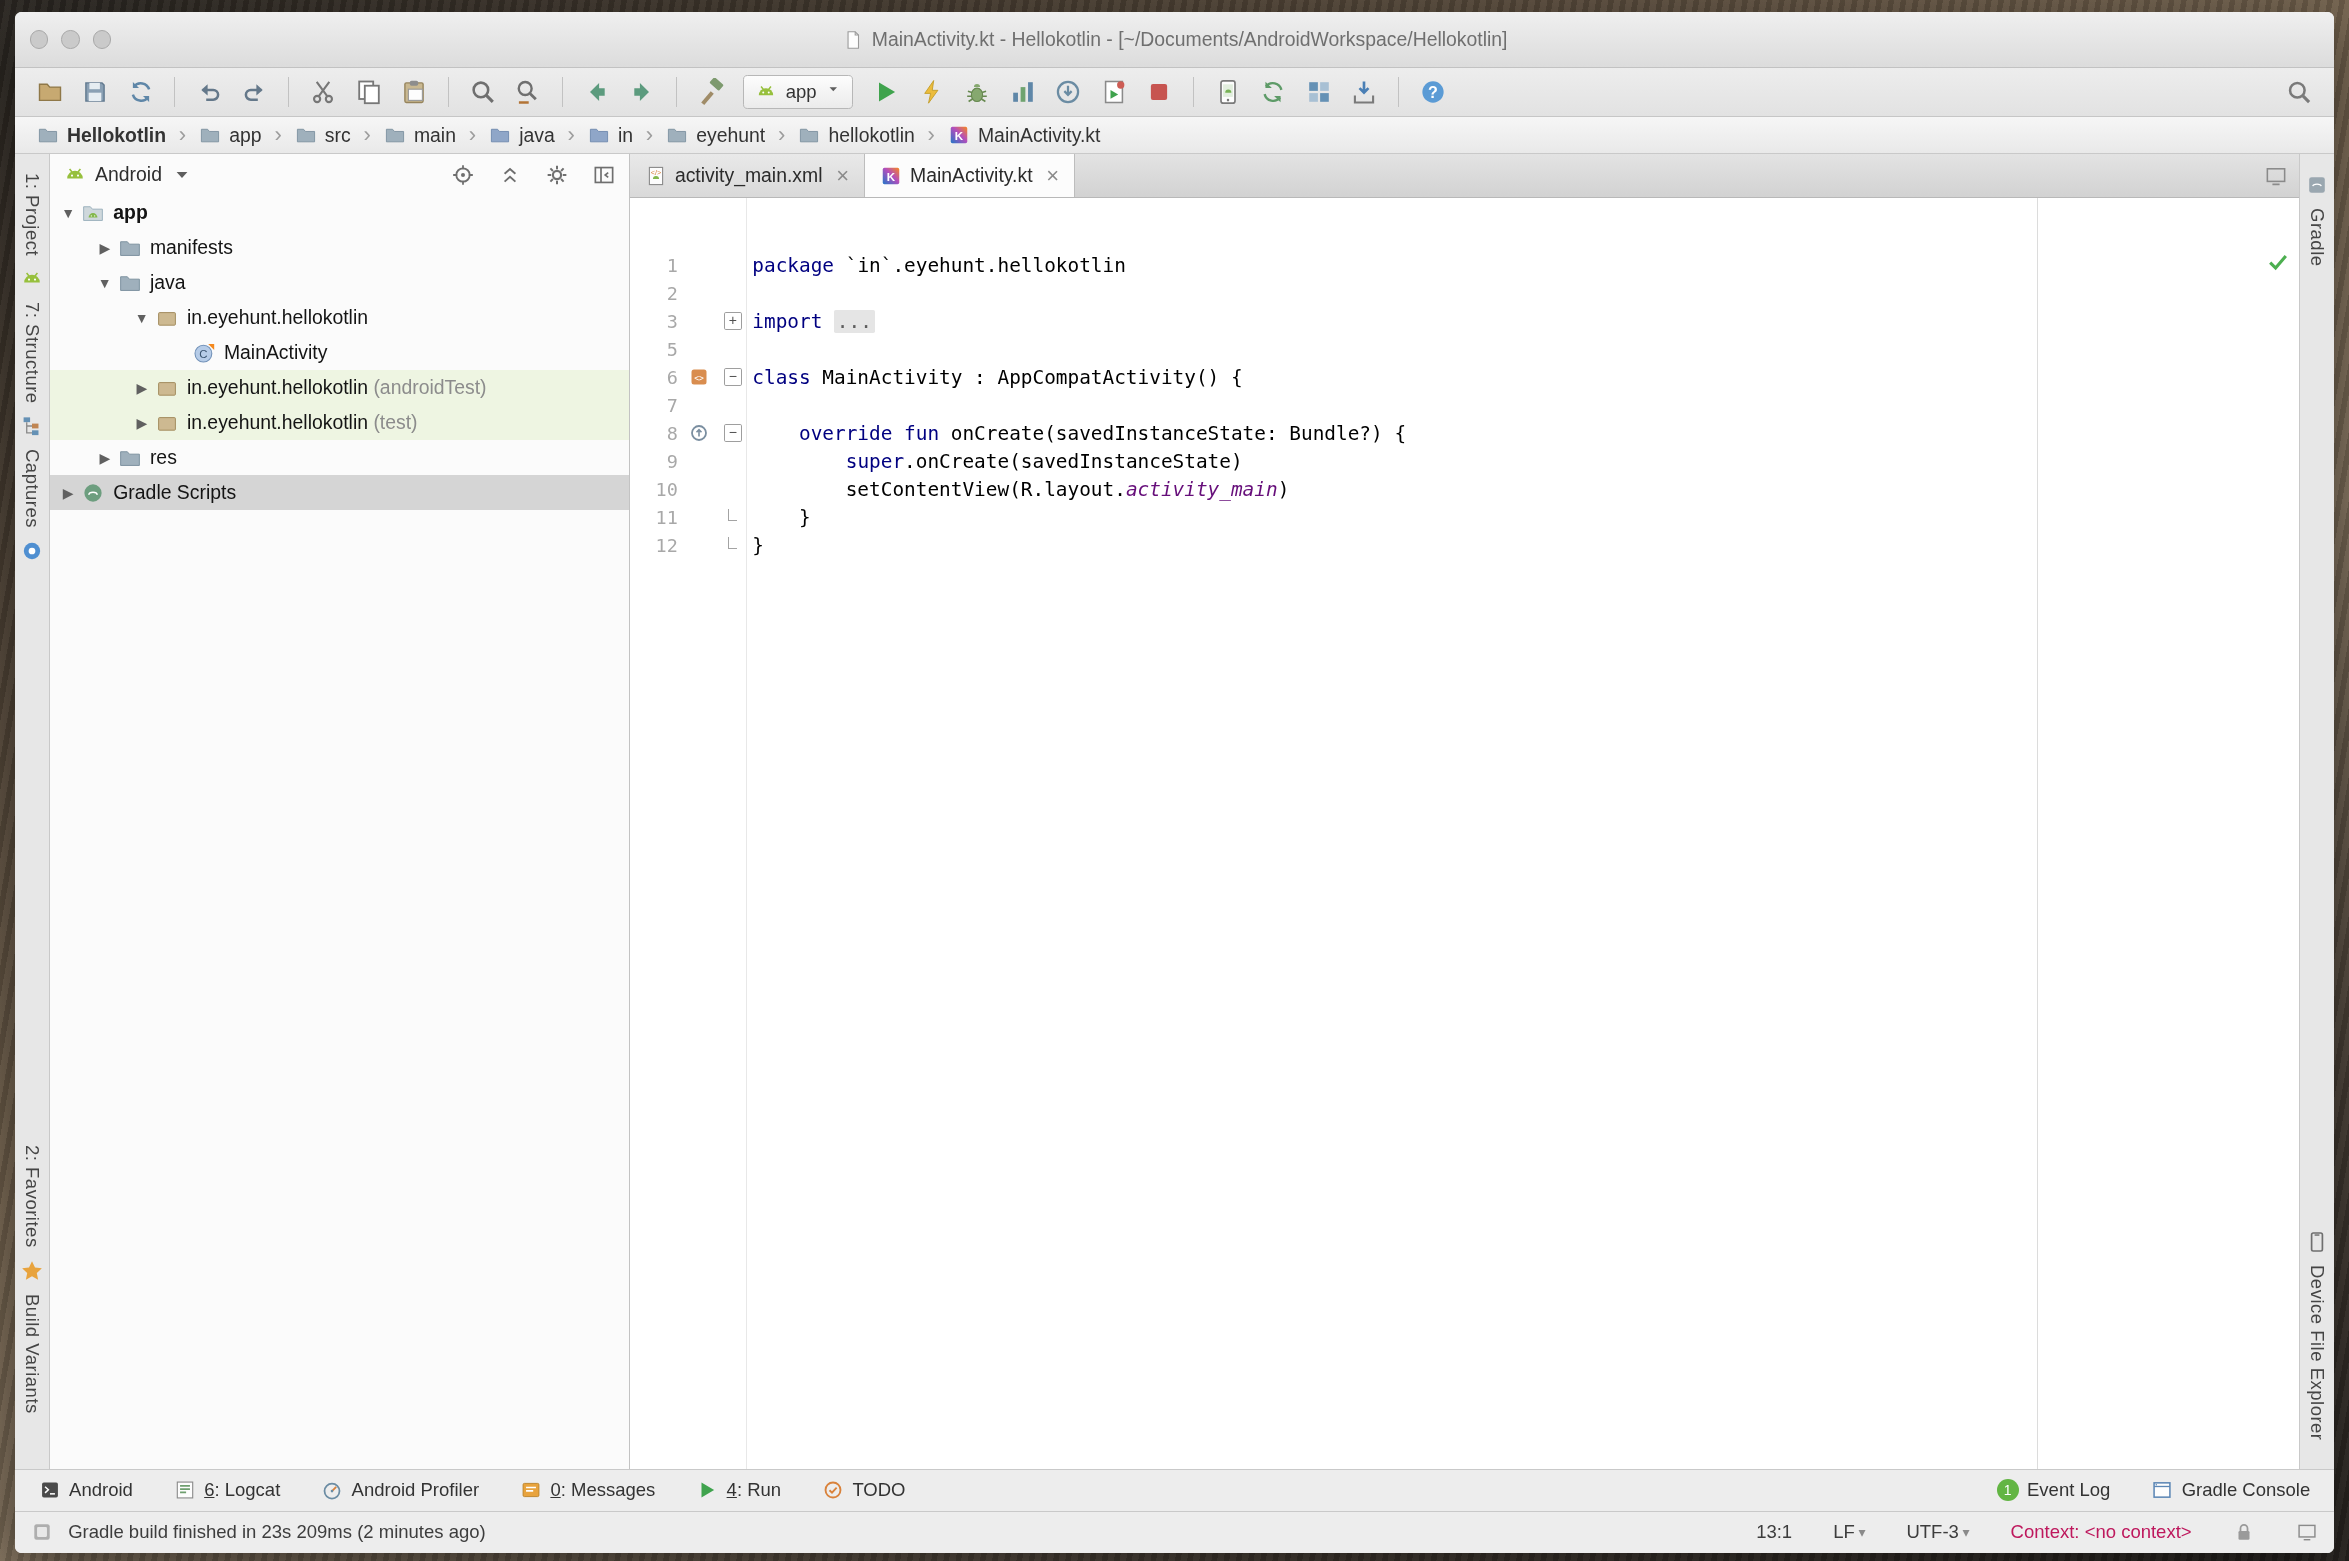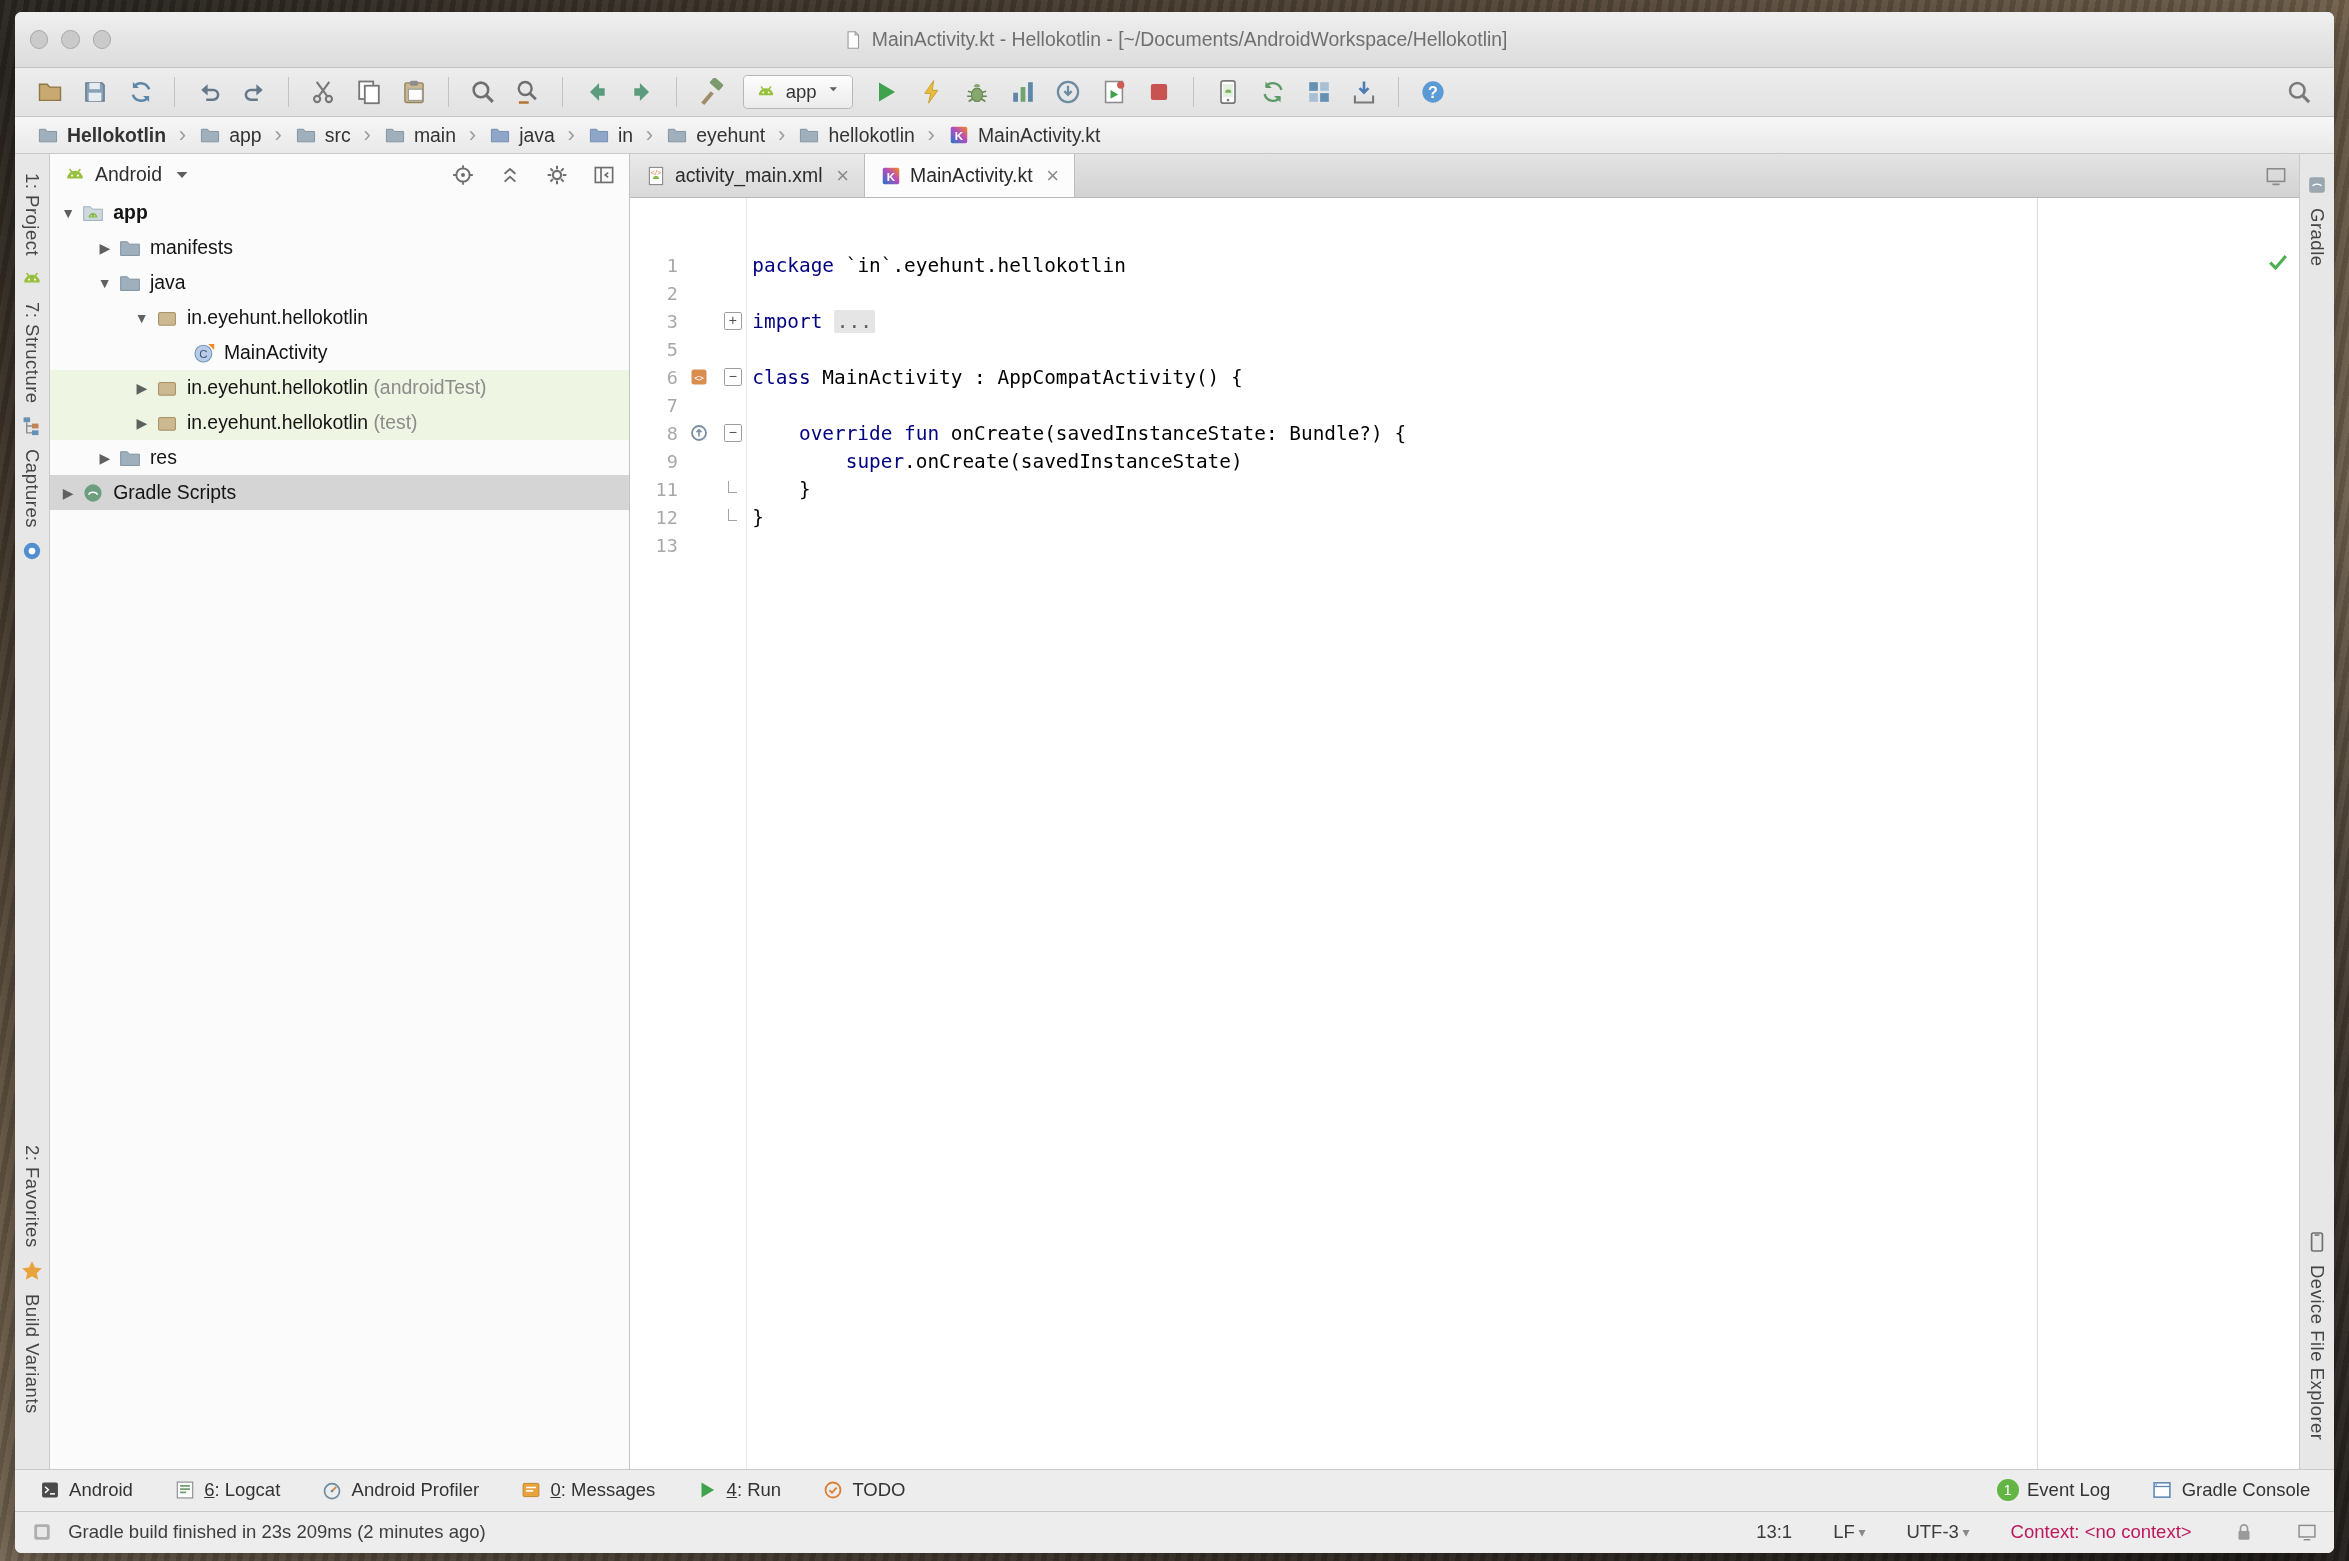--- a/index.html
+++ b/index.html
@@ -757,40 +757,40 @@
                 </span>
                 <span class="ctext"><span class="tok-pl">    </span><span class="tok-kw">override fun </span><span class="tok-pl">onCreate(savedInstanceState: Bundle?) {</span></span>
               </div>
               <div class="code-line">
                 <span class="ln">9</span>
                 <span class="gslot gicon"></span>
                 <span class="fslot"></span>
                 <span class="ctext"><span class="tok-pl">        </span><span class="tok-kw">super</span><span class="tok-pl">.onCreate(savedInstanceState)</span></span>
               </div>
               <div class="code-line">
+                <span class="ln">10</span>
+                <span class="gslot gicon"></span>
+                <span class="fslot"></span>
+                <span class="ctext"><span class="tok-pl">        setContentView(R.layout.</span><span class="tok-field">activity_main</span><span class="tok-pl">)</span></span>
+              </div>
+              <div class="code-line">
                 <span class="ln">11</span>
                 <span class="gslot gicon"></span>
                 <span class="fslot">
                   <span class="fold-end"></span>
                 </span>
                 <span class="ctext"><span class="tok-pl">    }</span></span>
               </div>
               <div class="code-line">
                 <span class="ln">12</span>
                 <span class="gslot gicon"></span>
                 <span class="fslot">
                   <span class="fold-end"></span>
                 </span>
                 <span class="ctext"><span class="tok-pl">}</span></span>
-              </div>
-              <div class="code-line current">
-                <span class="ln">13</span>
-                <span class="gslot gicon"></span>
-                <span class="fslot"></span>
-                <span class="ctext"></span>
               </div>
             </div>
           <div class="margin-line"></div>
           <span class="icn inspect-ok">
               <svg viewBox="0 0 20 20">
                 <path d="M3.5 10.5l4.5 4.5 8.5-10" fill="none" stroke="#4caf50" stroke-width="2.6"></path>
               </svg>
             </span>
         </div>
       </div>

